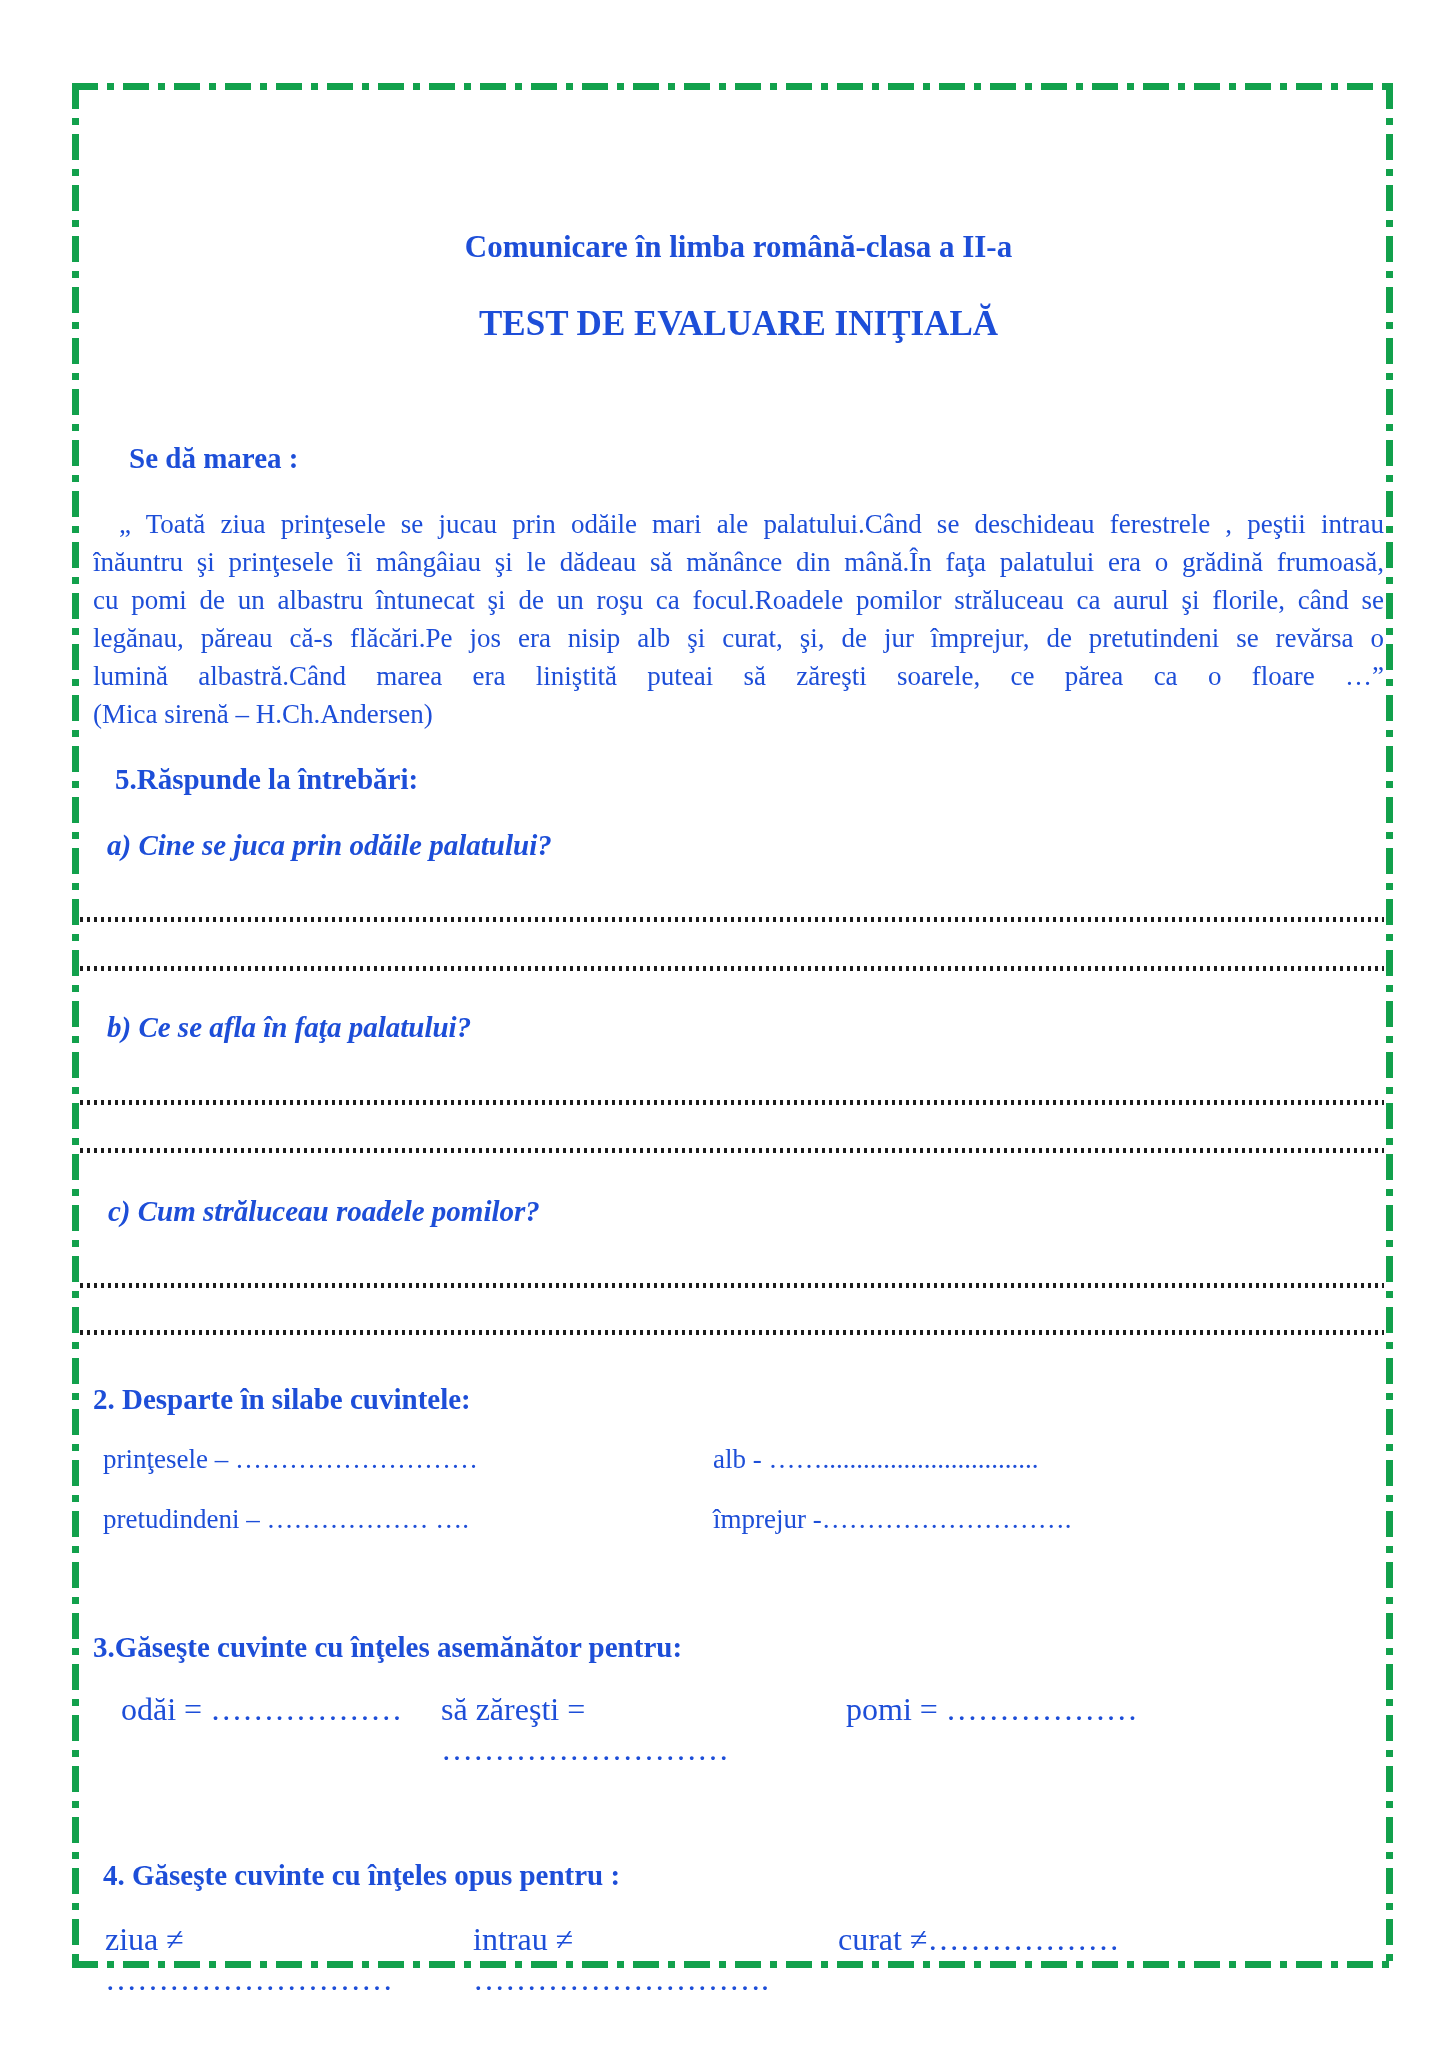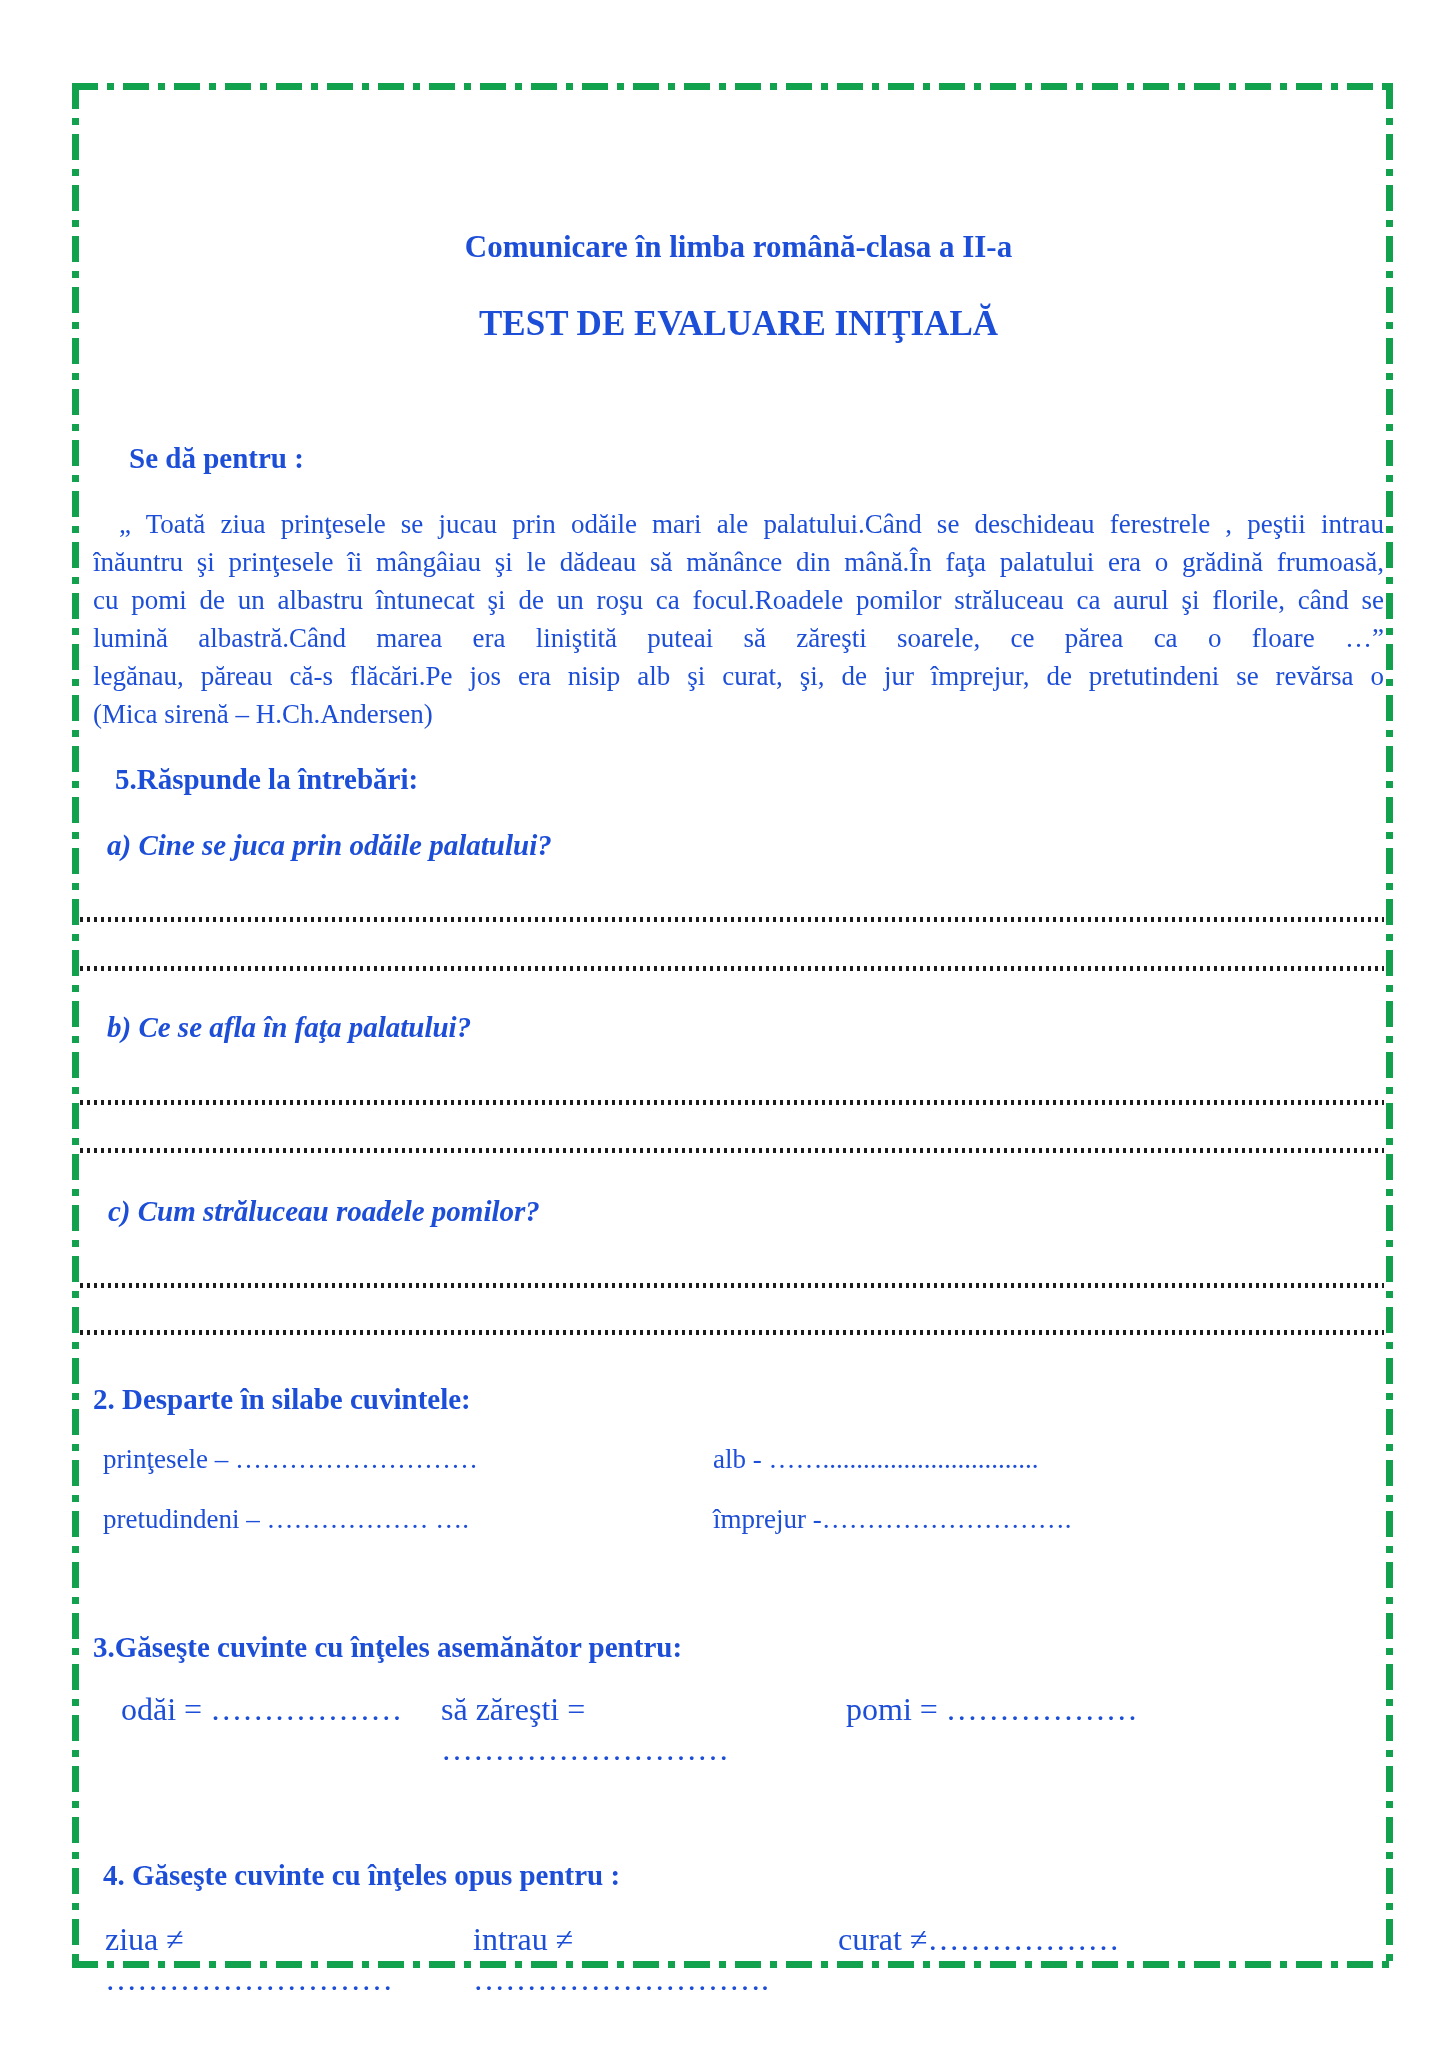--- a/index.html
+++ b/index.html
@@ -103,28 +103,28 @@
     <div class="edge h top"></div>
     <div class="edge h bottom"></div>
     <div class="edge v left"></div>
     <div class="edge v right"></div>
 
     <div class="content">
 
       <div class="doc-title">Comunicare în limba română-clasa a II-a</div>
       <div class="doc-subtitle">TEST DE EVALUARE INIŢIALĂ</div>
 
-      <p class="intro">Se dă pentru :</p>
+      <p class="intro">Se dă marea :</p>
 
       <div class="passage">
         <div class="passage-line first">„ Toată ziua prinţesele se jucau prin odăile mari ale palatului.Când se deschideau ferestrele , peştii intrau</div>
         <div class="passage-line">înăuntru şi prinţesele îi mângâiau şi le dădeau să mănânce din mână.În faţa palatului era o grădină frumoasă,</div>
         <div class="passage-line">cu pomi de un albastru întunecat şi de un roşu ca focul.Roadele pomilor străluceau ca aurul şi florile, când se</div>
+        <div class="passage-line">legănau, păreau că-s flăcări.Pe jos era nisip alb şi curat, şi, de jur împrejur, de pretutindeni se revărsa o</div>
         <div class="passage-line">lumină albastră.Când marea era liniştită puteai să zăreşti soarele, ce părea ca o floare …”</div>
-        <div class="passage-line">legănau, păreau că-s flăcări.Pe jos era nisip alb şi curat, şi, de jur împrejur, de pretutindeni se revărsa o</div>
         <p class="passage-source">(Mica sirenă – H.Ch.Andersen)</p>
       </div>
 
       <p class="q-title">5.Răspunde la întrebări:</p>
 
       <p class="question qa">a) Cine se juca prin odăile palatului?</p>
       <div class="dotline d1a"></div>
       <div class="dotline d2a"></div>
 
       <p class="question qb">b) Ce se afla în faţa palatului?</p>

